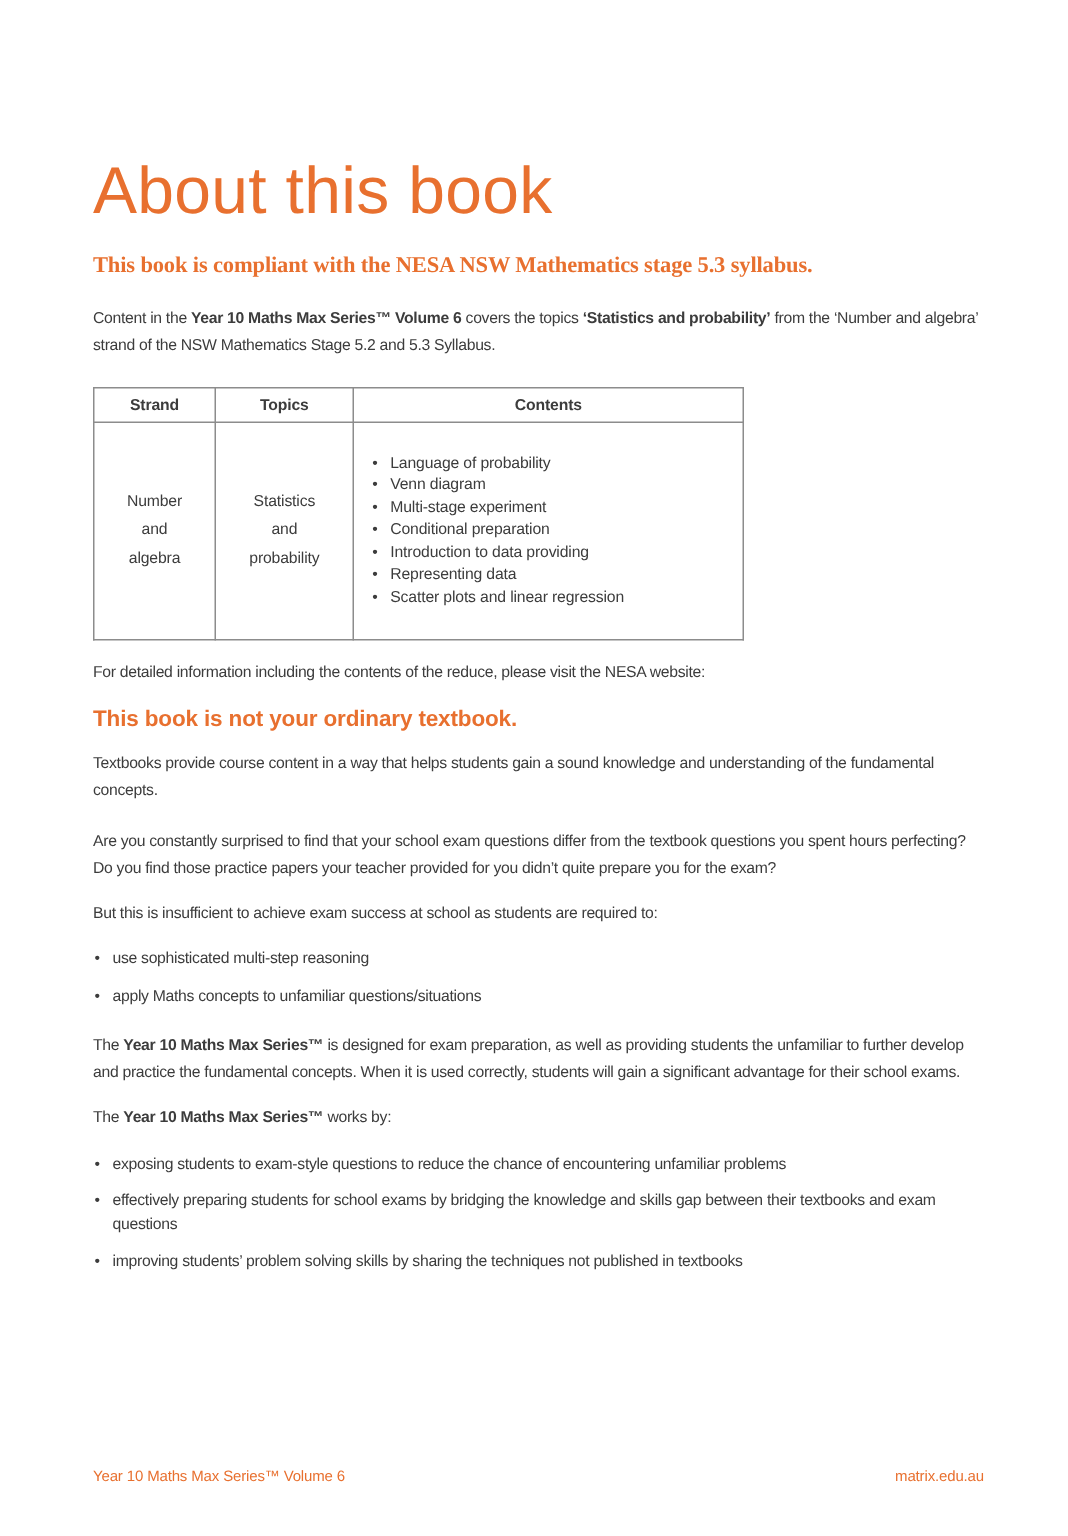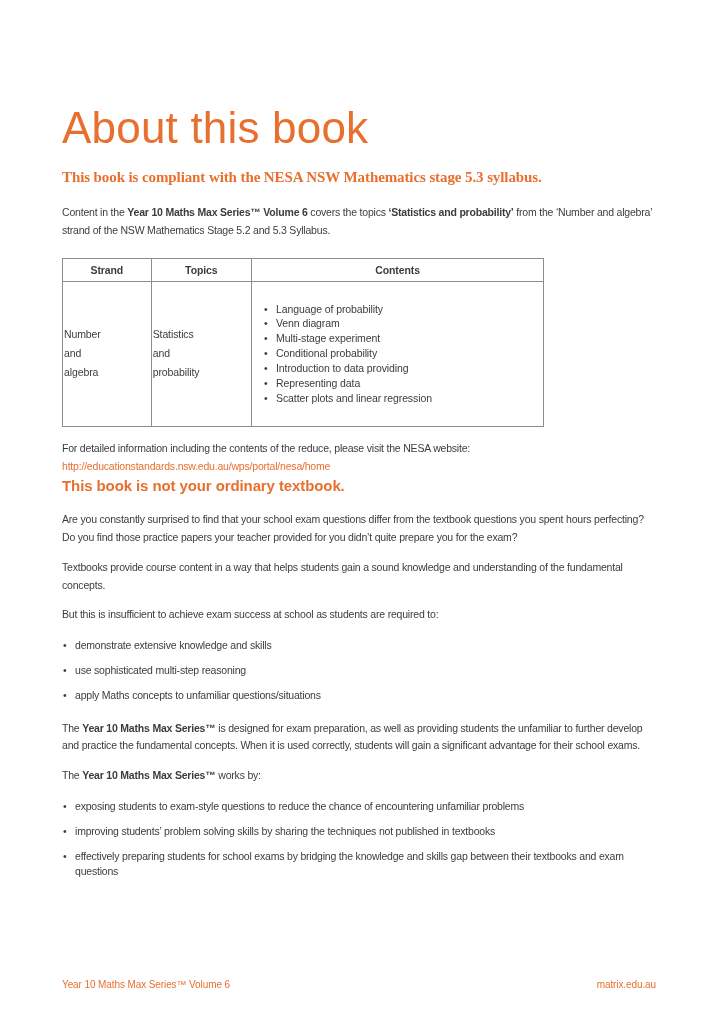--- a/index.html
+++ b/index.html
@@ -31,54 +31,55 @@
   }
   .section-heading {
     color: var(--accent);
     font-size: 15px;
     font-weight: 700;
     letter-spacing: -0.1px;
     margin: 0;
     line-height: 1.3;
   }
   .h-compliant { margin-top: 16px; font-family: Liberation Serif, serif; }
-  .h-ordinary  { }
+  .h-ordinary  { margin-top: 12px; }
   .h-lastplace { margin-top: 22px; }
 
   .para {
     font-size: 10.5px;
     line-height: 1.7;
     letter-spacing: -0.2px;
     margin: 0;
     color: var(--text);
   }
   .mt-intro { margin-top: 16px; }
   .mt-p     { margin-top: 12px; }
 
   
   .syllabus-table {
-    width: 482px;
+    width: 434px;
     border-collapse: collapse;
     margin-top: 18px;
     font-size: 10.5px;
     letter-spacing: -0.1px;
     color: var(--text);
   }
   .syllabus-table th, .syllabus-table td {
     border: 1px solid var(--border);
   }
   .syllabus-table th {
     font-weight: 700;
     text-align: center;
     padding: 5px 4px;
   }
   .syllabus-table col.c-strand  { width: 92px; }
   .syllabus-table col.c-topics  { width: 104px; }
   .syllabus-table col.c-content { width: 306px; }
   .cell-center {
+    text-align: center;
     vertical-align: middle;
     white-space: pre-line;
     line-height: 1.85;
   }
   .cell-contents { padding: 20px 8px; vertical-align: middle; }
   .table-bullets {
     list-style: none;
     margin: 0;
     padding: 0 0 0 4px;
   }
@@ -166,55 +167,53 @@
 and
 algebra</td>
           <td class="cell-center">Statistics
 and
 probability</td>
           <td class="cell-contents">
             <ul class="table-bullets">
                 <li>Language of probability</li>
                 <li>Venn diagram</li>
                 <li>Multi-stage experiment</li>
-                <li>Conditional probability</li>
+                <li>Conditional preparation</li>
                 <li>Introduction to data providing</li>
                 <li>Representing data</li>
                 <li>Scatter plots and linear regression</li>
               </ul>
           </td>
         </tr>
       </tbody>
     </table>
 
     <p class="para nesa-note">
       <span>For detailed information including the contents of the reduce, please visit the NESA website:</span>
-      <a href="#" class="nesa-link">http://educationstandards.nsw.edu.au/wps/portal/nesa/home</a>
     </p>
 
     <h2 class="section-heading h-ordinary">This book is not your ordinary textbook.</h2>
 
+    <p class="para mt-p">Textbooks provide course content in a way that helps students gain a sound knowledge and understanding of the fundamental concepts.</p>
     <p class="para mt-intro">Are you constantly surprised to find that your school exam questions differ from the textbook questions you spent hours perfecting? Do you find those practice papers your teacher provided for you didn’t quite prepare you for the exam?</p>
-    <p class="para mt-p">Textbooks provide course content in a way that helps students gain a sound knowledge and understanding of the fundamental concepts.</p>
     <p class="para mt-p">But this is insufficient to achieve exam success at school as students are required to:</p>
 
     <ul class="bullet-list">
-        <li>demonstrate extensive knowledge and skills</li>
         <li>use sophisticated multi-step reasoning</li>
         <li>apply Maths concepts to unfamiliar questions/situations</li>
       </ul>
 
 
     <p class="para mt-intro"><span>The </span><span style="font-weight: 700;">Year 10 Maths Max Series™</span><span> is designed for exam preparation, as well as providing students the unfamiliar to further develop and practice the fundamental concepts.  When it is used correctly, students will gain a significant advantage for their school exams.</span></p>
     <p class="para mt-p"><span>The </span><span style="font-weight: 700;">Year 10 Maths Max Series™</span><span> works by:</span></p>
 
     <ul class="bullet-list">
         <li>exposing students to exam-style questions to reduce the chance of encountering unfamiliar problems</li>
+        <li>effectively preparing students for school exams by bridging the knowledge and skills gap between their textbooks and exam questions</li>
         <li>improving students’ problem solving skills by sharing the techniques not published in textbooks</li>
-        <li>effectively preparing students for school exams by bridging the knowledge and skills gap between their textbooks and exam questions</li>
       </ul>
 
   </div>
 
   <div class="footer">
     <span>Year 10 Maths Max Series™ Volume 6</span>
     <span>matrix.edu.au</span>
   </div>
 </div>
 

